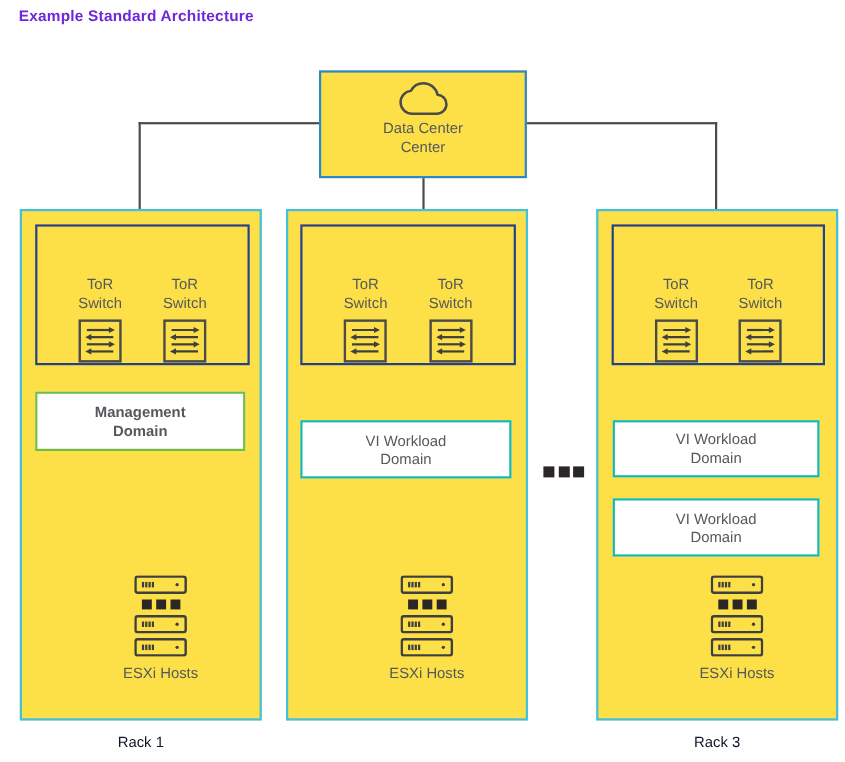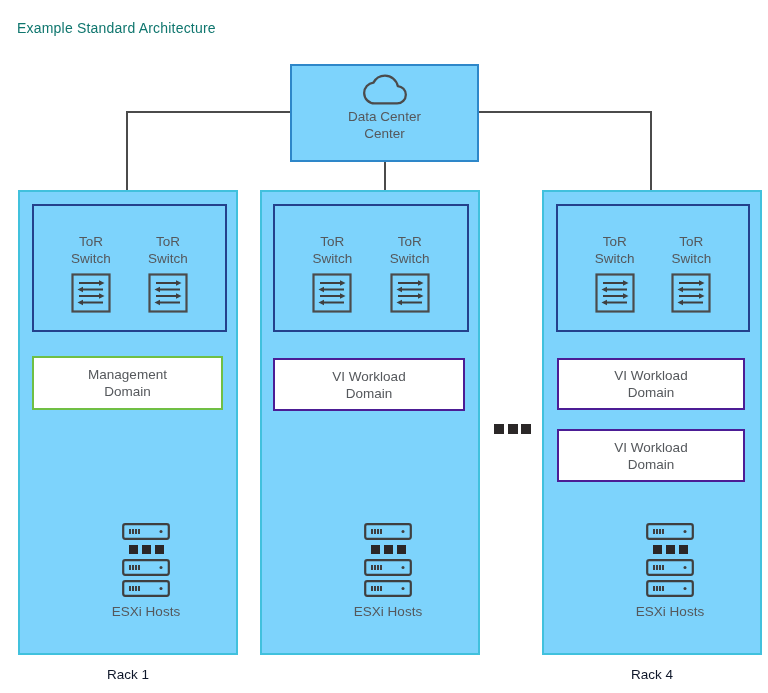--- a/index.html
+++ b/index.html
@@ -2,54 +2,54 @@
 <html><head>
 <meta charset="utf-8">
 <style>
   html,body{margin:0;padding:0;background:#ffffff;}
   .stage{
     position:relative;width:768px;height:693px;background:#ffffff;overflow:hidden;
     font-family:"Liberation Sans","DejaVu Sans",sans-serif;color:#53565A;
   }
   .abs{position:absolute;}
   .title{
-    left:17px;top:6px;font-size:14px;font-weight:normal;color:#0f766e;letter-spacing:.2px;margin-top:14px;
+    left:17px;top:6px;font-size:14px;font-weight:bold;color:#6d28d9;letter-spacing:.2px;
   }
   
   .line{background:#4B4B4B;}
   
-  .box{box-sizing:border-box;background:#7dd3fc;}
+  .box{box-sizing:border-box;background:#fde047;}
   .fabric{
     left:290px;top:64px;width:189px;height:98px;border:2px solid #2E87C9;
     display:flex;flex-direction:column;align-items:center;justify-content:flex-start;
     padding-top:7px;z-index:4;
   }
   .fabric .lbl{margin-top:2px;text-align:center;font-size:13.5px;line-height:17px;color:#55585C;}
   .rack{border:2px solid #41C1DD;}
   .rack1{left:18px;top:190px;width:220px;height:465px;}
   .rack2{left:260px;top:190px;width:220px;height:465px;}
   .rack8{left:542px;top:190px;width:220px;height:465px;}
   .tor{
     position:absolute;border:2.5px solid #24418C;display:flex;justify-content:space-evenly;
-    align-items:center;padding-top:10px;
+    align-items:flex-end;padding-top:10px;
   }
   .tor1{left:12px;top:12px;width:191px;height:114px;}
   .tor2{left:11px;top:12px;width:192px;height:114px;}
   .tor8{left:12px;top:12px;width:190px;height:114px;}
   .tor-col{display:flex;flex-direction:column;align-items:center;}
   .lbl2{text-align:center;font-size:13.5px;line-height:17px;color:#55585C;}
   .lbl2 .ln{display:block;}
   .tor-col svg{margin-top:6px;}
   .domain{
     position:absolute;box-sizing:border-box;background:#fff;display:flex;align-items:center;
     justify-content:center;text-align:center;font-size:13.5px;line-height:17px;color:#55585C;
   }
   .dom-green{border:2px solid #70BF44;}
-  .dom-cyan{border:2px solid #4c1d95;}
-  .mgmt{left:12px;top:164px;width:191px;height:54px;}
+  .dom-cyan{border:2px solid #14b8a6;margin-top:24px;}
+  .mgmt{left:12px;top:164px;width:191px;height:54px;font-weight:bold;}
   .vi-r2{left:11px;top:166px;width:192px;height:53px;}
   .vi-r8a{left:13px;top:166px;width:188px;height:52px;}
   .vi-r8b{left:13px;top:237px;width:188px;height:53px;}
   .vi-wide{
     left:31px;top:428px;width:437px;height:53px;border:2px solid #41C1DD;background:#fff;
     display:flex;align-items:center;justify-content:center;font-size:13.5px;color:#55585C;z-index:6;
   }
   
   .esxi{
     position:absolute;left:0;right:0;top:331px;display:flex;flex-direction:column;align-items:center;margin-left:36px;
@@ -374,15 +374,15 @@
             <rect x="13" y="6" width="2" height="5"></rect>
             <rect x="16" y="6" width="2" height="5"></rect>
             <circle cx="39" cy="8.5" r="1.5"></circle>
           </g>
       </svg>
       <div class="esxi-lbl">ESXi Hosts</div>
     </div>
   </div>
 
   <div class="abs rack-lbl rl1">Rack 1</div>
-  <div class="abs rack-lbl rl8">Rack 4</div>
+  <div class="abs rack-lbl rl8">Rack 3</div>
 
 </div>
 
 </body></html>

